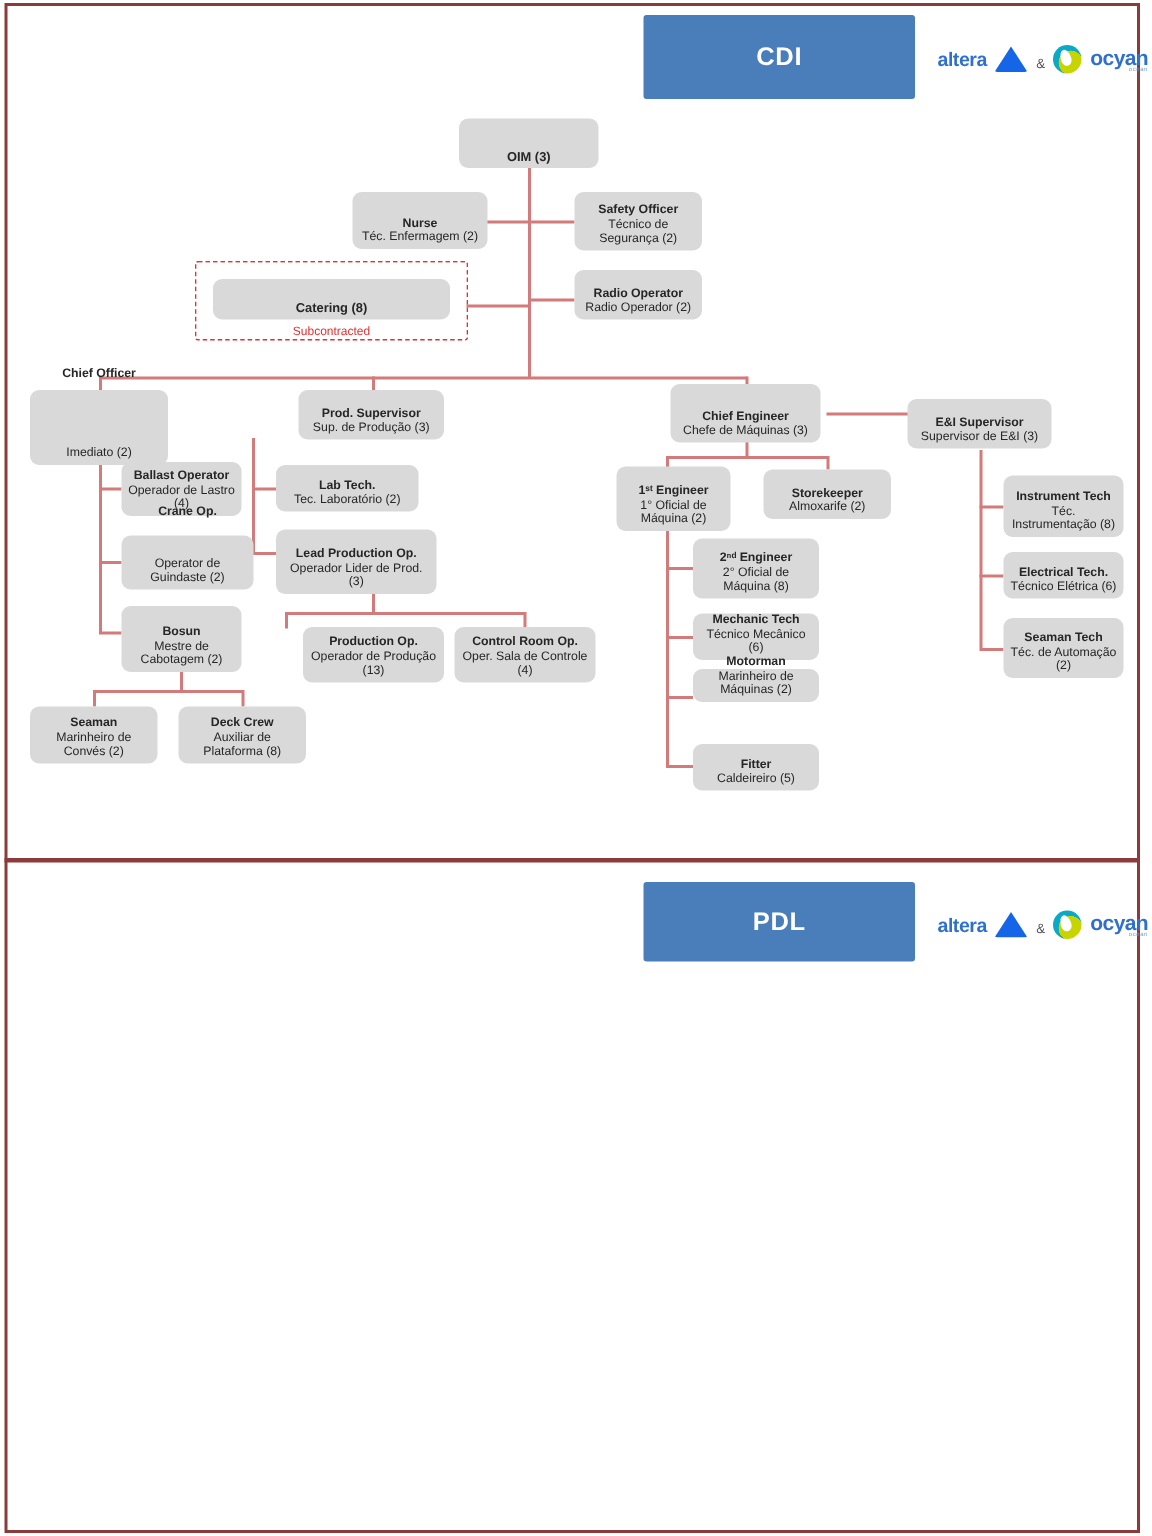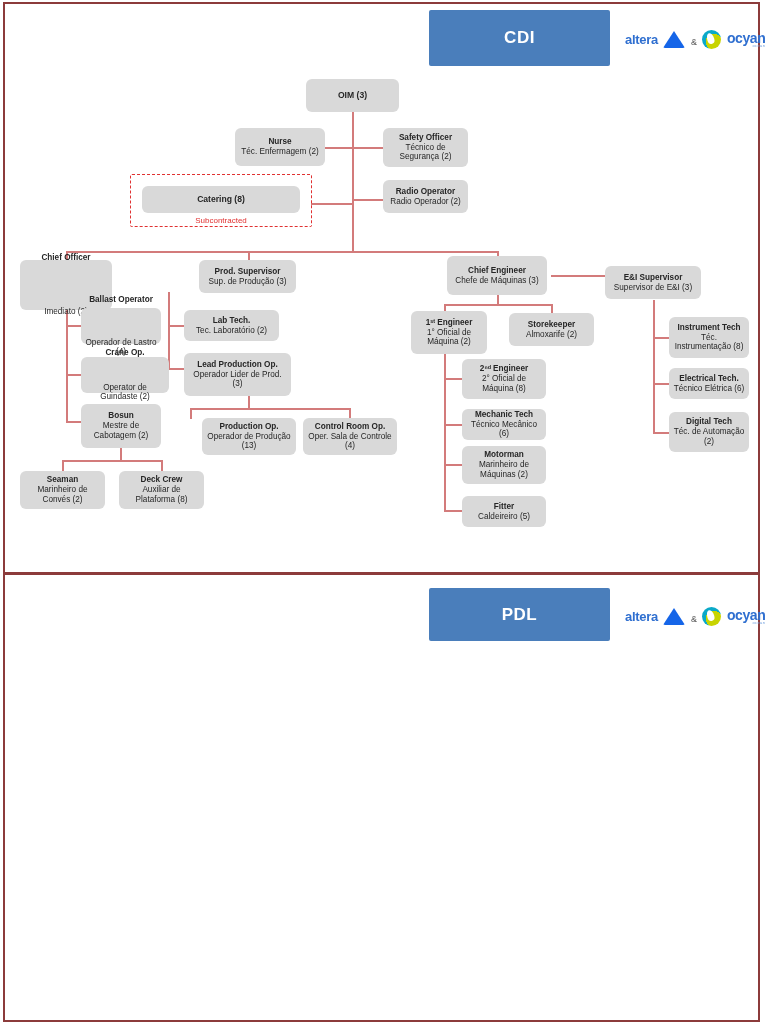--- a/index.html
+++ b/index.html
@@ -69,21 +69,21 @@
   .logo-ocyan .sub{display:block;font-size:4px;letter-spacing:.4px;color:#6f9ede;
     text-align:right;margin-top:-3px;font-weight:normal;}
 
   
   .node{
     position:absolute;
     background:#d9d9d9;
     border-radius:6px;
     box-sizing:border-box;
     display:flex;flex-direction:column;
-    align-items:center;justify-content:center;
+    align-items:center;justify-content:flex-end;
     text-align:center;
     padding:3px 4px;
     color:#262626;
     line-height:1.18;
   }
   .node .en{font-weight:bold;font-size:8.2px;}
   .node .pt{font-size:8.2px;font-weight:normal;}
   .node.single .en{font-weight:bold;font-size:8.6px;}
 
   
@@ -189,21 +189,21 @@
       <div class="pt">Radio Operador (2)</div>
     </div>
     <div class="node single" style="left:142px;top:186px;width:158px;height:27px;">
       <div class="en">Catering (8)</div>
     </div>
 
     <div class="node" style="left:20px;top:260px;width:92px;height:50px;gap:44px;">
       <div class="en">Chief Officer</div>
       <div class="pt">Imediato (2)</div>
     </div>
-    <div class="node" style="left:81px;top:308px;width:80px;height:36px;gap:33px;">
+    <div class="node" style="left:81px;top:308px;width:80px;height:36px;">
       <div class="en">Ballast Operator</div>
       <div class="pt">Operador de Lastro (4)</div>
     </div>
     <div class="node" style="left:81px;top:357px;width:88px;height:36px;gap:25px;">
       <div class="en">Crane Op.</div>
       <div class="pt">Operator de Guindaste (2)</div>
     </div>
     <div class="node" style="left:81px;top:404px;width:80px;height:44px;">
       <div class="en">Bosun</div>
       <div class="pt">Mestre de Cabotagem (2)</div>
@@ -251,21 +251,21 @@
       <div class="pt">Almoxarife  (2)</div>
     </div>
     <div class="node" style="left:462px;top:359px;width:84px;height:40px;">
       <div class="en">2ⁿᵈ Engineer</div>
       <div class="pt">2° Oficial de Máquina (8)</div>
     </div>
     <div class="node" style="left:462px;top:409px;width:84px;height:31px;">
       <div class="en">Mechanic Tech</div>
       <div class="pt">Técnico Mecânico (6)</div>
     </div>
-    <div class="node" style="left:462px;top:446px;width:84px;height:38px;">
+    <div class="node" style="left:462px;top:446px;width:84px;height:22px;">
       <div class="en">Motorman</div>
       <div class="pt">Marinheiro de Máquinas (2)</div>
     </div>
     <div class="node" style="left:462px;top:496px;width:84px;height:31px;">
       <div class="en">Fitter</div>
       <div class="pt">Caldeireiro (5)</div>
     </div>
 
     <div class="node" style="left:605px;top:266px;width:96px;height:33px;">
       <div class="en">E&amp;I Supervisor</div>
@@ -273,21 +273,21 @@
     </div>
     <div class="node" style="left:669px;top:317px;width:80px;height:41px;">
       <div class="en">Instrument Tech</div>
       <div class="pt">Téc. Instrumentação (8)</div>
     </div>
     <div class="node" style="left:669px;top:368px;width:80px;height:31px;">
       <div class="en">Electrical Tech.</div>
       <div class="pt">Técnico Elétrica  (6)</div>
     </div>
     <div class="node" style="left:669px;top:412px;width:80px;height:40px;">
-      <div class="en">Digital Tech</div>
+      <div class="en">Seaman Tech</div>
       <div class="pt">Téc. de Automação (2)</div>
     </div>
   </div>
 
   <div class="panel" id="panel-pdl">
 
     <div class="title-bar" style="left:429px;top:13px;width:181px;height:53px;">PDL</div>
 
     <div class="logo-wrap" style="left:625px;top:27px;">
       <span class="logo-altera">altera</span>

